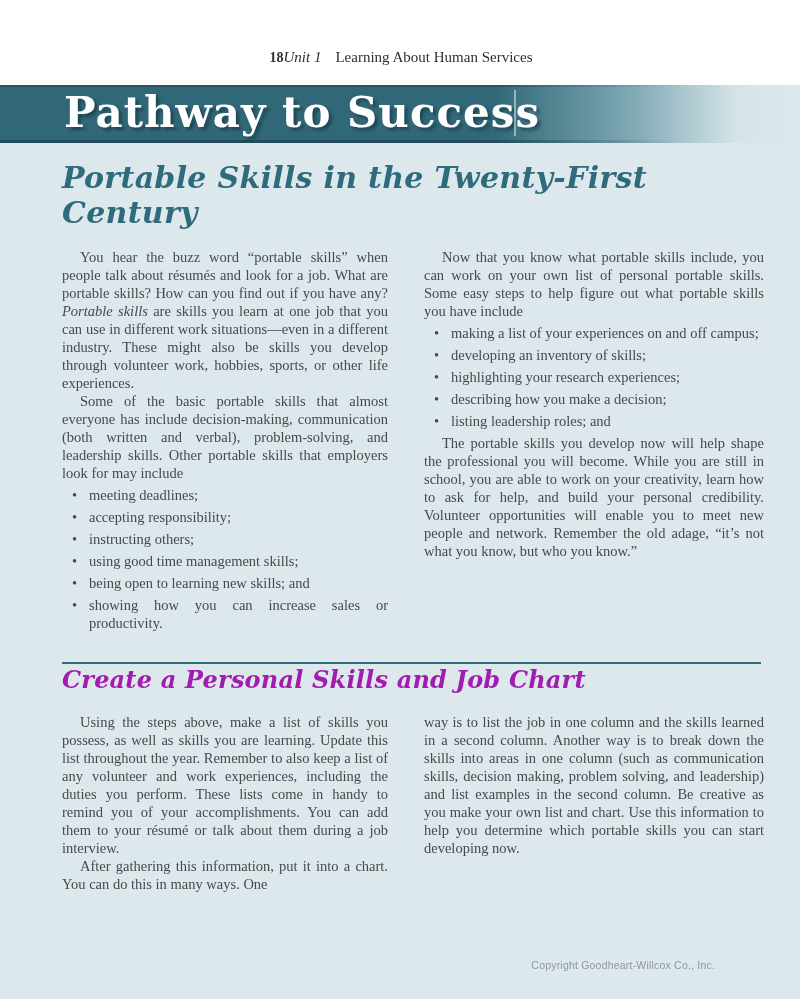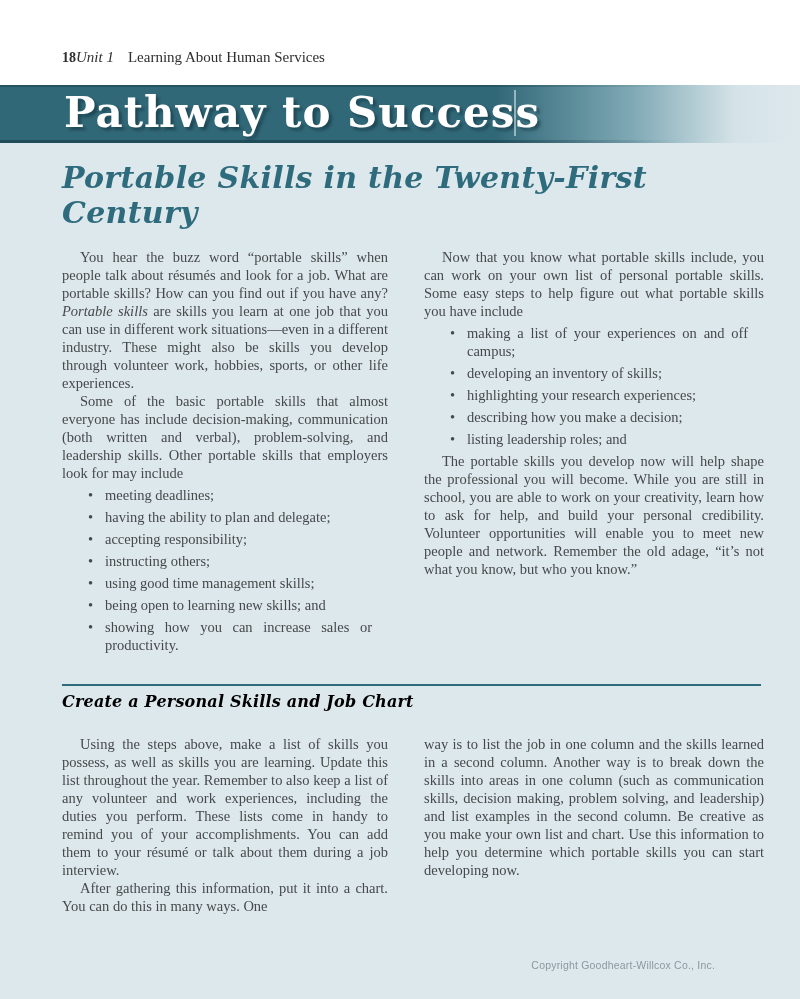--- a/index.html
+++ b/index.html
@@ -9,21 +9,21 @@
     background:#ffffff;
   }
   .page {
     position:relative; width:800px; height:999px;
     background:#dde8ec; overflow:hidden;
   }
   
   .page-header {
     position:absolute; top:0; left:0; right:0; height:97px;
     background:#ffffff; box-sizing:border-box;
-    display:flex; justify-content:flex-start; align-items:flex-end;
+    display:flex; justify-content:center; align-items:flex-end;
     padding:0 60px 31px 62px;
     font-size:15px; color:#2f2f2f;
   }
   .page-number { font-weight:bold; font-size:14px; }
   .running-head em { font-style:italic; margin-right:14px; }
   
   .banner {
     position:absolute; top:85px; left:0; width:800px; height:58px;
     background:linear-gradient(to right,
       #316878 0%, #316878 62%, #7fa9b5 79%, #d5e3e8 92%, #dde8ec 100%);
@@ -58,35 +58,35 @@
     font-size:30px; line-height:1.15; color:#2e6b7d;
     margin:6px 0 18px 0; letter-spacing:0.3px;
   }
   .two-col { display:grid; grid-template-columns:326px 340px; column-gap:12px;gap:36px; }
   .col p { margin:0; text-align:justify; }
   .col p.indent { text-indent:18px; }
   .col p + p { margin-top:0; }
   .ital { font-style:italic; }
   ul.bullets { list-style:none; margin:3px 0 0 0; padding:0; }
   ul.bullets li {
-    position:relative; padding-left:27px; margin:4px 16px;
+    position:relative; padding-left:27px; margin:4px 0;
     text-align:justify;
   }
   ul.bullets li::before {
     content:"\2022"; position:absolute; left:10px; top:0;
   }
   .after-bullets { margin-top:4px !important; }
   
   .section-rule {
     border:none; border-top:2px solid #2e6b7d;
     margin:26px 0 0 0;
   }
   .section-heading {
     font-family:"DejaVu Serif", serif; font-style:italic; font-weight:bold;
-    font-size:16px; color:#000000; margin:7px 0 24px 0; letter-spacing:0.2px;
+    font-size:24px; color:#a21caf; margin:7px 0 24px 0; letter-spacing:0.2px;
   }
   
   .page-footer {
     position:absolute; right:85px; bottom:28px;
     font-family:"Liberation Sans", sans-serif;
     font-size:10.5px; color:#8d979e; letter-spacing:0.2px;
   }
 </style>
 </head>
 <body>
@@ -106,21 +106,20 @@
   <main class="content">
 
     <h2 class="article-title">Portable Skills in the Twenty-First Century</h2>
 
     <div class="two-col">
       <div class="col">
         <p class="indent"><span>You hear the buzz word “portable skills” when people talk about résumés and look for a job. What are portable skills? How can you find out if you have any? </span><span class="ital">Portable skills</span><span> are skills you learn at one job that you can use in different work situations—even in a different industry. These might also be skills you develop through volunteer work, hobbies, sports, or other life experiences.</span></p>
         <p class="indent">Some of the basic portable skills that almost everyone has include decision-making, communication (both written and verbal), problem-solving, and leadership skills. Other portable skills that employers look for may include</p>
         <ul class="bullets">
           <li>meeting deadlines;</li>
-          <li>having the ability to plan and delegate;</li>
           <li>accepting responsibility;</li>
           <li>instructing others;</li>
           <li>using good time management skills;</li>
           <li>being open to learning new skills; and</li>
           <li>showing how you can increase sales or productivity.</li>
         </ul>
       </div>
       <div class="col">
         <p class="indent">Now that you know what portable skills include, you can work on your own list of personal portable skills. Some easy steps to help figure out what portable skills you have include</p>
         <ul class="bullets">

